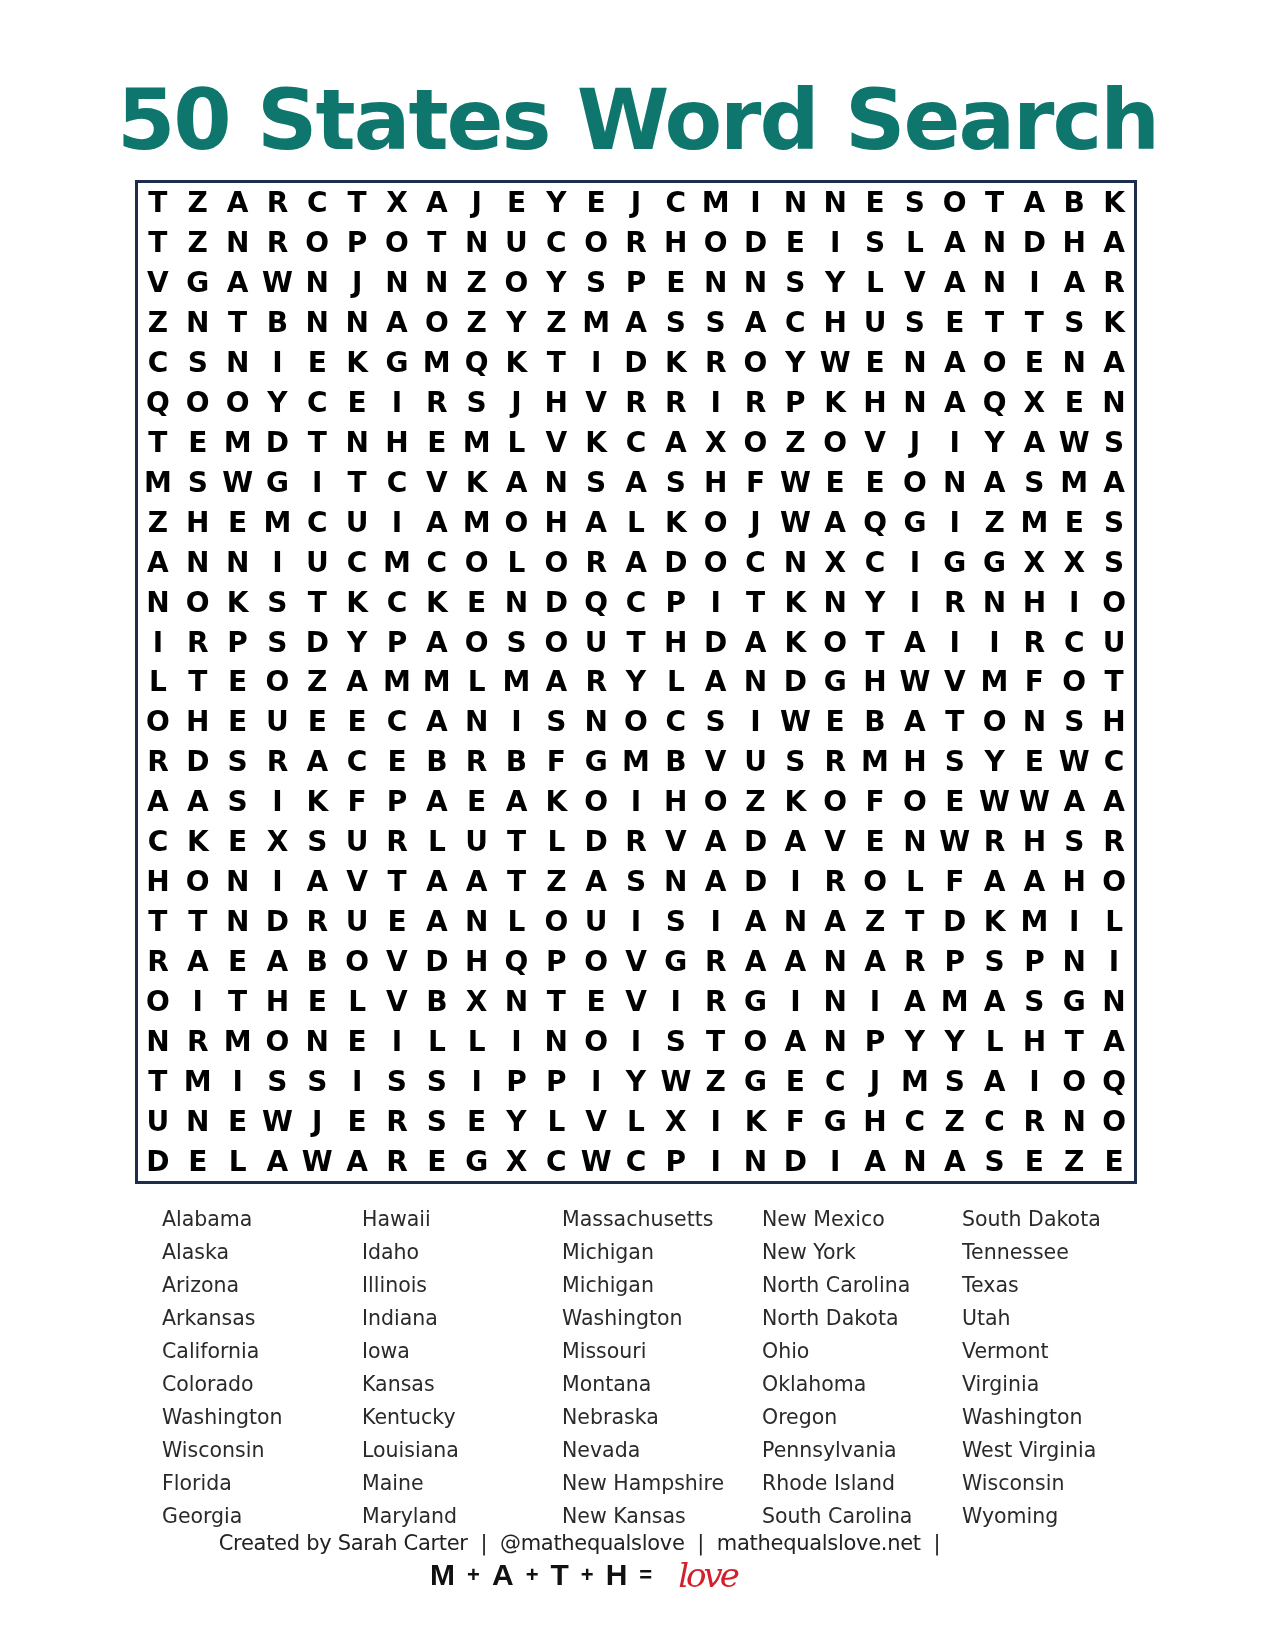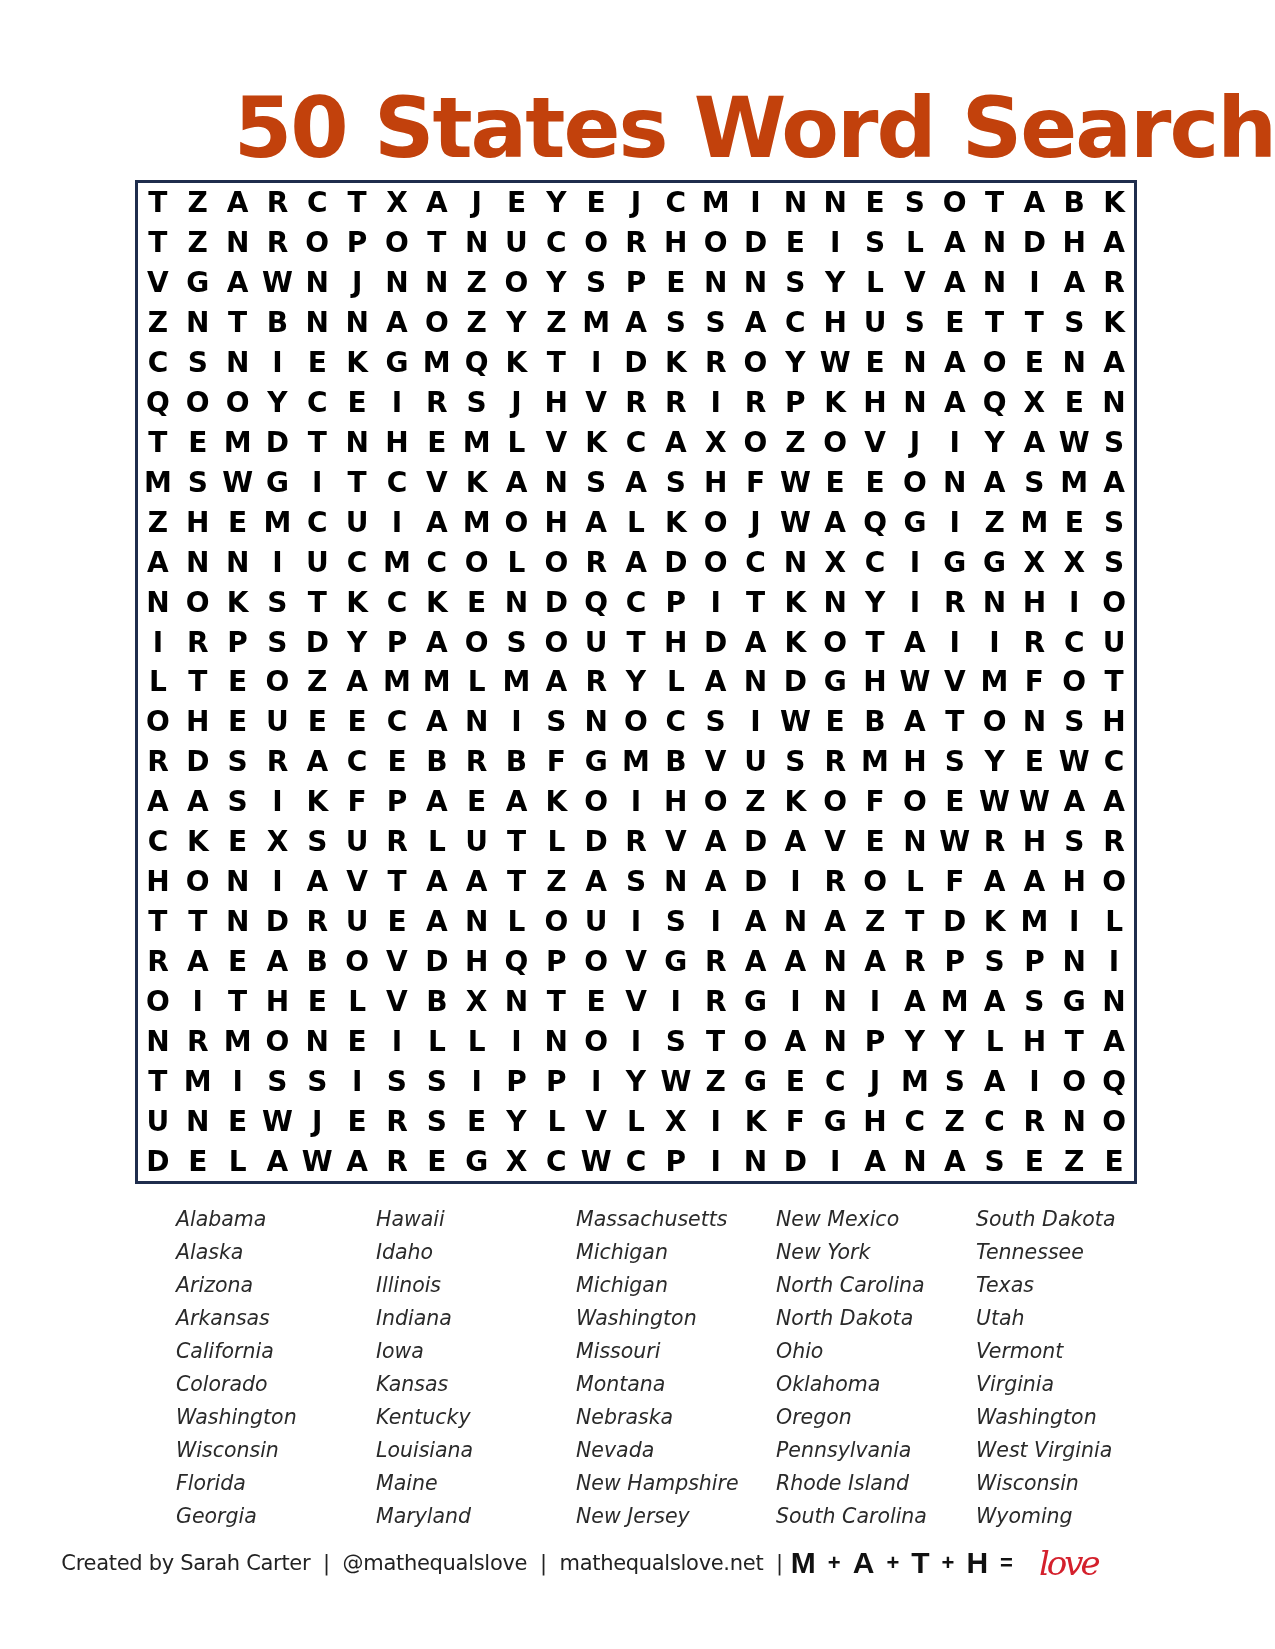--- a/index.html
+++ b/index.html
@@ -1,31 +1,31 @@
 <!DOCTYPE html>
 <html><head>
 <meta charset="utf-8">
 <style>
   html, body { margin: 0; padding: 0; background: #ffffff; }
   body { width: 1275px; height: 1649px; position: relative; overflow: hidden;
          font-family: "Liberation Sans", "DejaVu Sans", sans-serif; color: #111; }
-  .title { position: absolute; left: 0; top: 80px; width: 1275px; text-align: right;
+  .title { position: absolute; left: 0; top: 72px; width: 1275px; text-align: center;
            font-family: "DejaVu Sans", sans-serif; font-weight: bold; font-size: 84px;
-           letter-spacing: -2px; color: #c2410c; line-height: 96px; }
+           letter-spacing: -2px; color: #0f766e; line-height: 96px; }
   .grid { position: absolute; left: 135px; top: 180px; width: 996px; height: 998px;
           border: 3px solid #1f2d4d; box-sizing: content-box;
           display: grid; grid-template-columns: repeat(25, 1fr); grid-template-rows: repeat(25, 1fr); }
   .cell { display: flex; align-items: center; justify-content: center;
           font-family: "DejaVu Sans", sans-serif; font-weight: bold; font-size: 28px; color: #000; }
-  .words { position: absolute; left: 176px; top: 1203px; width: 1000px;
+  .words { position: absolute; left: 162px; top: 1203px; width: 1000px;
            display: grid; grid-template-columns: repeat(5, 200px); grid-template-rows: repeat(10, 33px);
-           grid-auto-flow: column; font-style: italic; }
+           grid-auto-flow: column; }
   .word { font-family: "DejaVu Sans", sans-serif; font-size: 20.5px; color: #2a2a2a; line-height: 33px; white-space: nowrap; }
   .footer { position: absolute; left: 0; top: 1540px; width: 1159px; height: 46px;
-            display: flex; align-items: center; justify-content: center; gap: 0; }
+            display: flex; align-items: center; justify-content: center; gap: 0; flex-direction: column; }
   .footer-text { font-family: "DejaVu Sans", sans-serif; font-size: 21px; color: #222; white-space: pre; letter-spacing: -0.3px; }
   .math-logo { display: flex; align-items: center; margin-left: 8px; }
   .math-part { font-family: "Liberation Sans", sans-serif; font-weight: bold; font-size: 30px; color: #111; }
   .math-op { font-family: "Liberation Sans", sans-serif; font-weight: bold; font-size: 22px; color: #111; margin: 0 12px; }
   .love { font-family: "DejaVu Serif", serif; font-style: italic; font-size: 34px; color: #d4202c; margin-left: 14px; letter-spacing: -3px; }
 </style>
 </head>
 <body>
 
 <div class="title">50 States Word Search</div>
@@ -681,21 +681,21 @@
     <div class="word">Maryland</div>
     <div class="word">Massachusetts</div>
     <div class="word">Michigan</div>
     <div class="word">Michigan</div>
     <div class="word">Washington</div>
     <div class="word">Missouri</div>
     <div class="word">Montana</div>
     <div class="word">Nebraska</div>
     <div class="word">Nevada</div>
     <div class="word">New Hampshire</div>
-    <div class="word">New Jersey</div>
+    <div class="word">New Kansas</div>
     <div class="word">New Mexico</div>
     <div class="word">New York</div>
     <div class="word">North Carolina</div>
     <div class="word">North Dakota</div>
     <div class="word">Ohio</div>
     <div class="word">Oklahoma</div>
     <div class="word">Oregon</div>
     <div class="word">Pennsylvania</div>
     <div class="word">Rhode Island</div>
     <div class="word">South Carolina</div>

